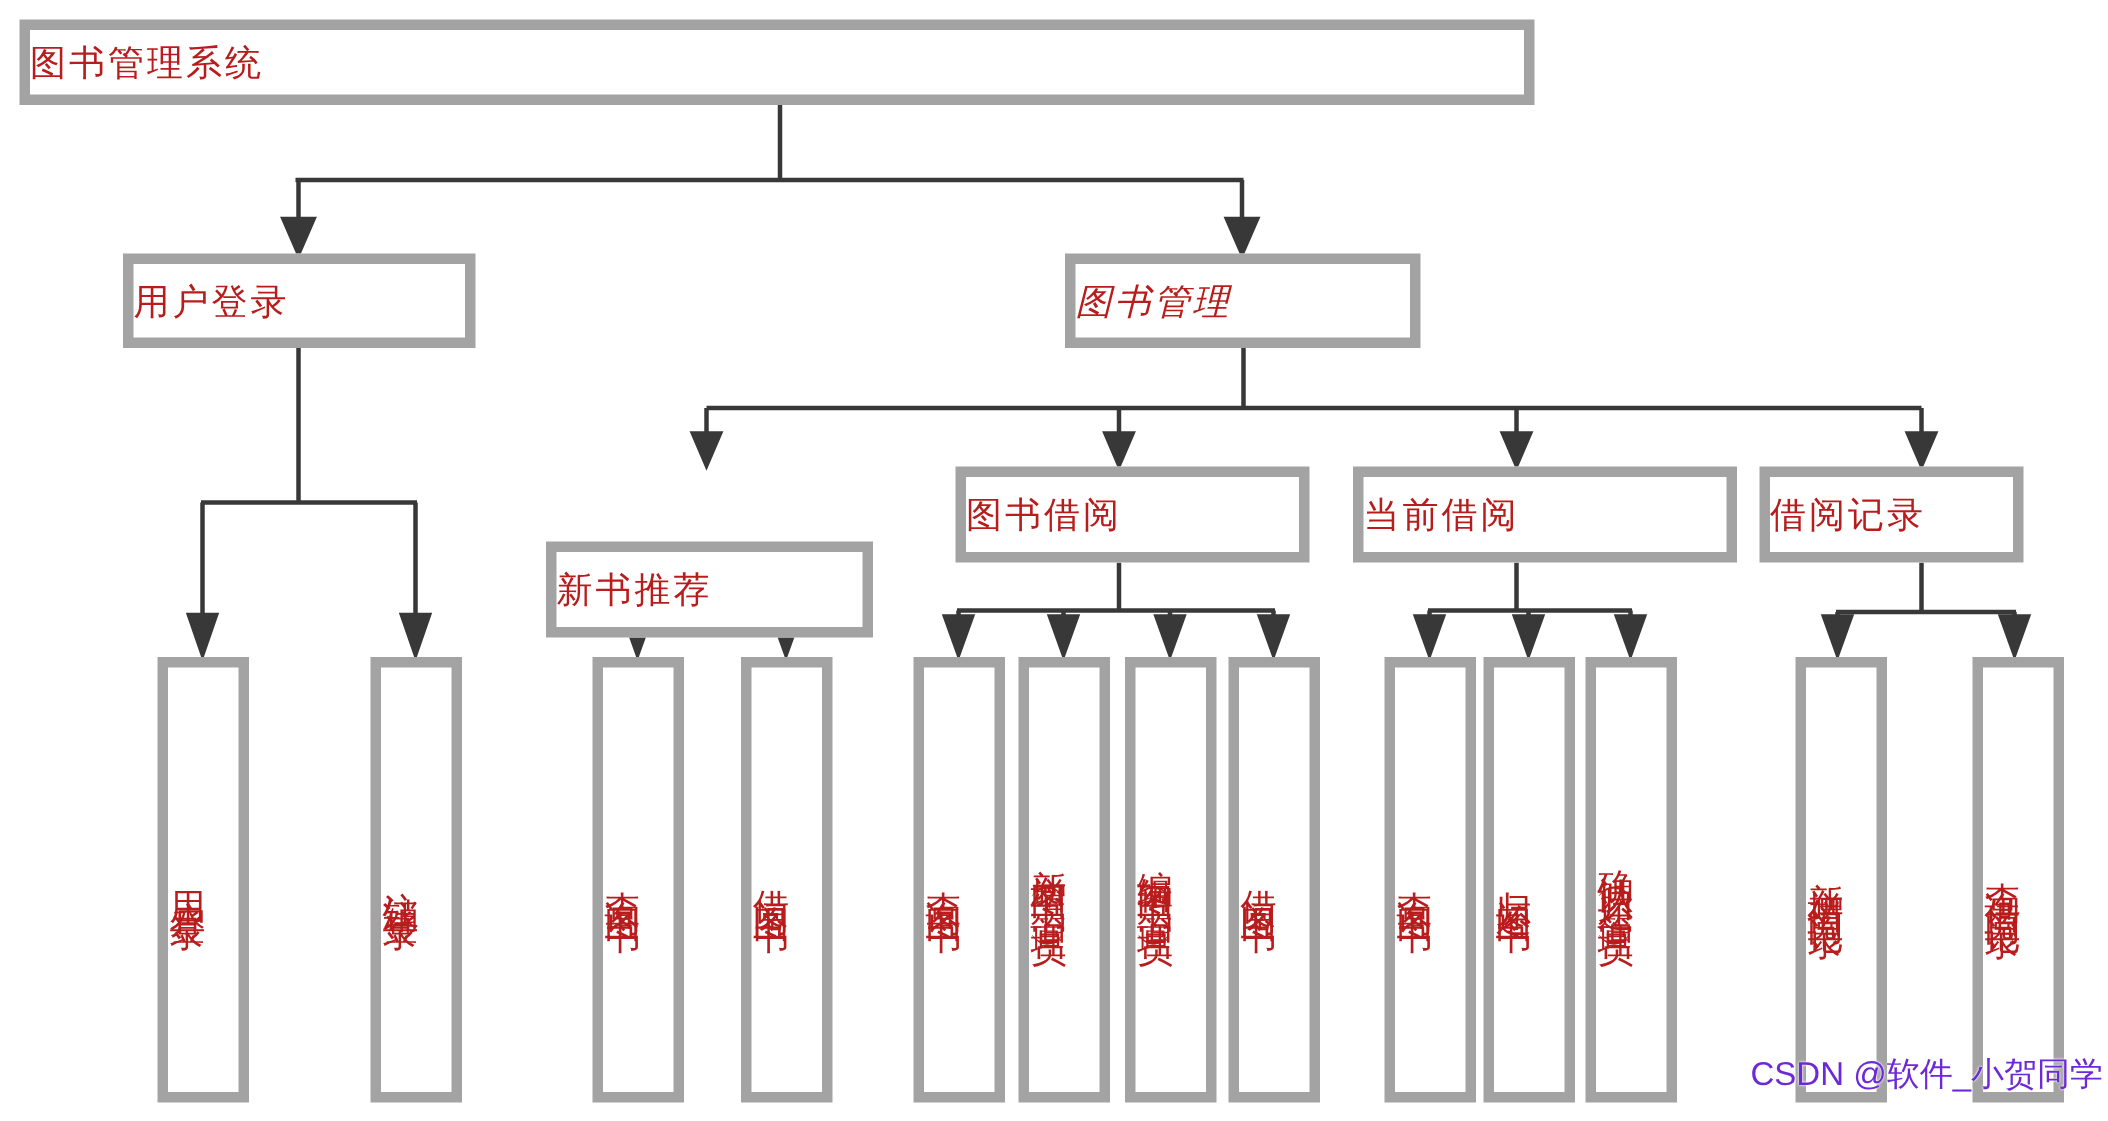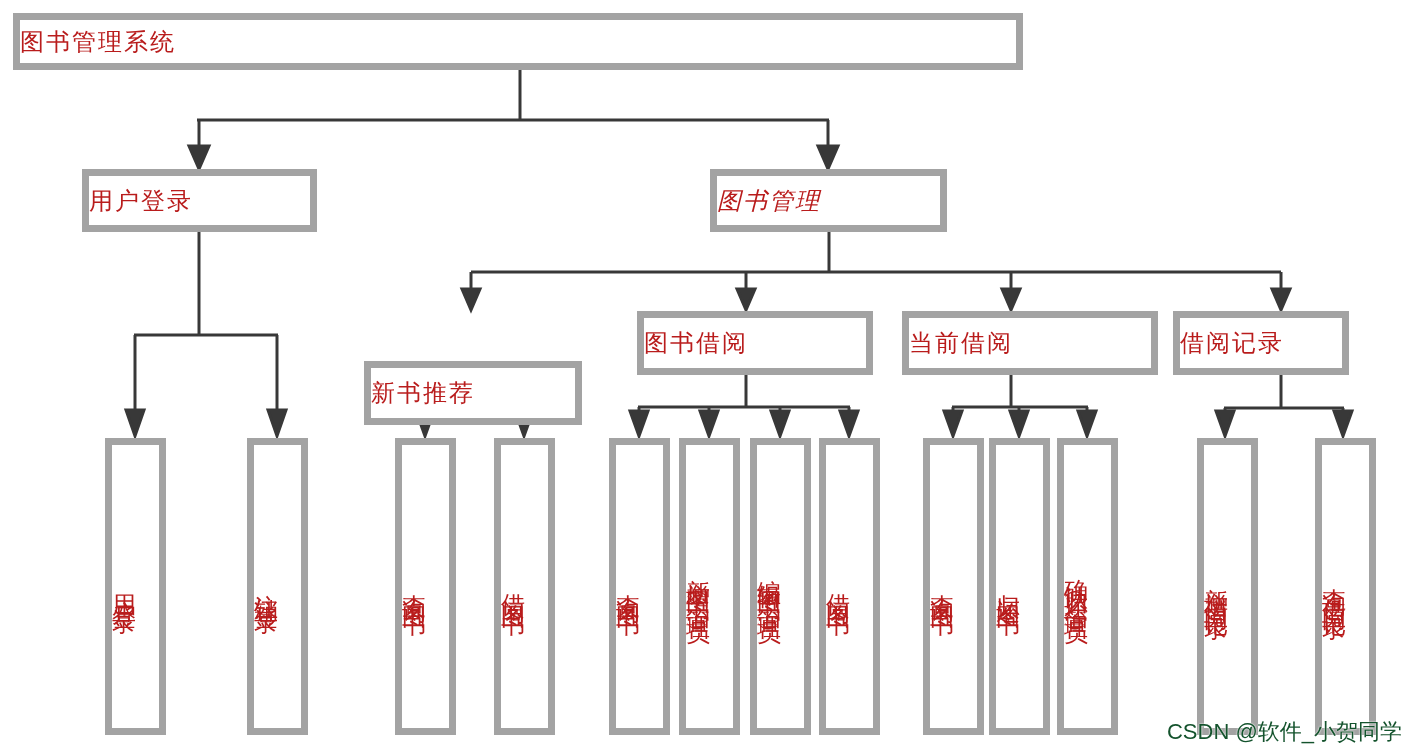--- a/index.html
+++ b/index.html
@@ -40,23 +40,23 @@
   .node.v span {
     writing-mode: vertical-rl;
     text-orientation: mixed;
     font-size: 24px;
     letter-spacing: 6px;
     line-height: 1;
   }
   #watermark {
     position: absolute;
     right: 3px;
-    bottom: 0;
+    bottom: 16px;
     font-size: 22px;
-    color: #14532d;
+    color: #6d28d9;
     text-shadow: 0 0 2px #ffffff, 0 0 1px #ffffff;
     z-index: 3;
     white-space: nowrap;
   }
 </style>
 </head>
 <body>
 
 <div id="canvas">
 

